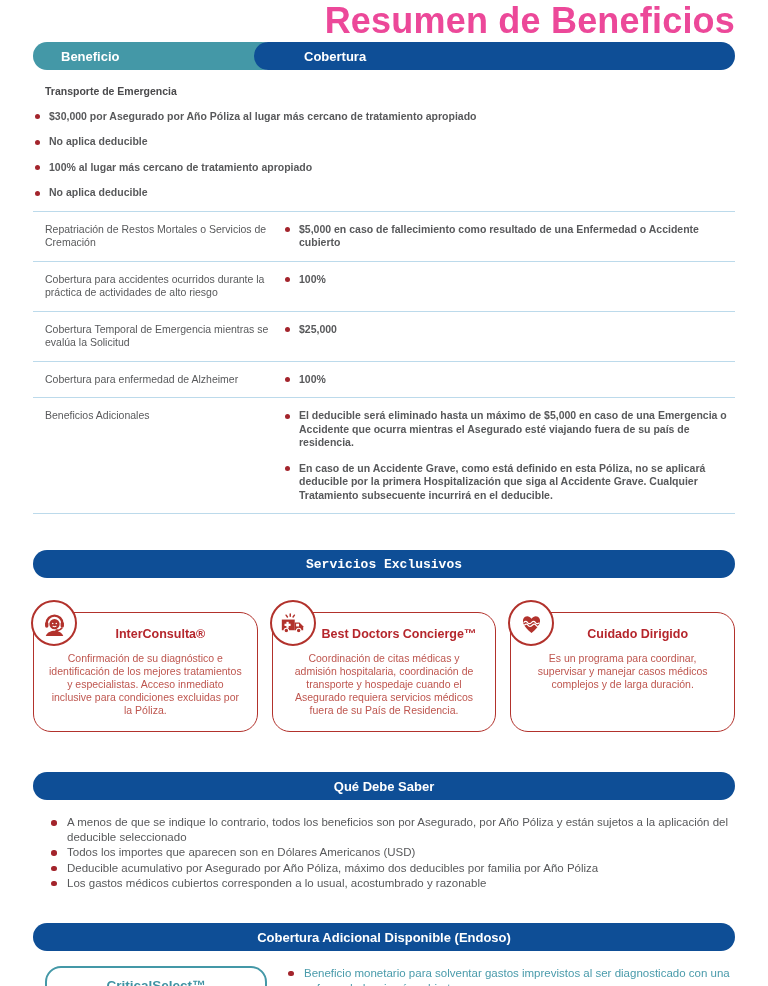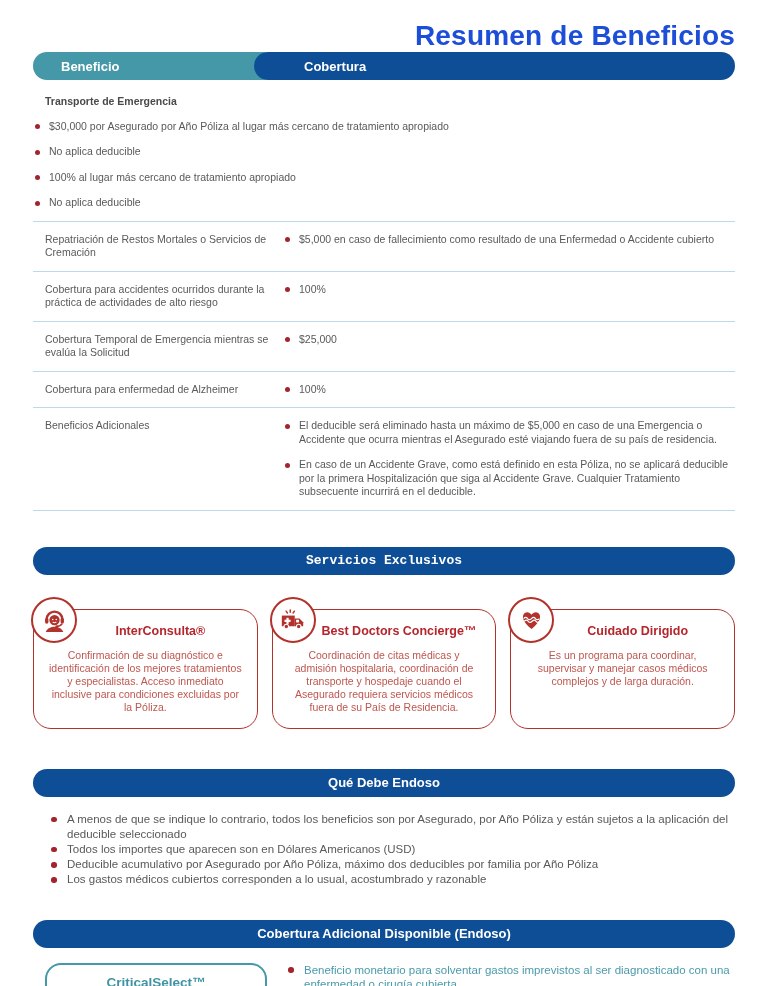--- a/index.html
+++ b/index.html
@@ -6,24 +6,24 @@
   html, body { background: #ffffff; }
   body {
     width: 768px; min-height: 986px;
     font-family: "Liberation Sans", sans-serif;
     color: #58595b;
   }
   .page { width: 768px; padding: 0 33px; position: relative; }
 
   
   .doc-title {
-    padding-top: 20px;
+    padding-top: 0;
     text-align: right;
-    color: #1d4ed8;
-    font-size: 28px;
+    color: #ec4899;
+    font-size: 36px;
     font-weight: bold;
     letter-spacing: 0.2px;
   }
 
   
   .table-header { display: flex; height: 28px; }
   .th-benefit {
     width: 243px; background: #4498a7; border-radius: 14px;
     color: #fff; font-weight: bold; font-size: 13px;
     display: flex; align-items: center; padding-left: 28px;
@@ -39,21 +39,21 @@
   .benefits-table { font-size: 10.5px; line-height: 13.5px; }
   .section-title { font-weight: bold; color: #4a4a4c; padding: 15px 0 0 12px; }
   .trow {
     display: flex; align-items: flex-start;
     padding: 11px 0 11px 0;
     border-bottom: 1px solid #bcdaeb;
   }
   .tlabel { width: 250px; padding-left: 12px; padding-right: 10px; flex-shrink: 0; }
   .label-gap { height: 27px; }
   .tbullets { list-style: none; flex: 1; }
-  .tbullets li { position: relative; padding-left: 16px; margin: 0 0 0 0; }
+  .tbullets li { position: relative; padding-left: 16px; margin: 0 0 0 0; font-weight: bold; }
   .tbullets li + li { margin-top: 12px; }
   .tbullets li::before {
     content: ""; position: absolute; left: 2px; top: 4.5px;
     width: 5px; height: 5px; border-radius: 50%; background: #a3242c;
   }
 
   
   .banner {
     height: 28px; border-radius: 14px; background: #0e4e96;
     color: #ffffff; font-weight: bold; font-size: 13px;
@@ -221,21 +221,21 @@
           <path d="M5 11.2 q2-2 3.5 0 t3.5 0 t3.5 0 t3.5 0" fill="none" stroke="#ffffff" stroke-width="1.1"></path>
           <path d="M5.6 13.6 q2-2 3.5 0 t3.5 0 t3.5 0 t2.8 0" fill="none" stroke="#ffffff" stroke-width="1.1"></path>
         </svg>
       </div>
       <div class="scard-title">Cuidado Dirigido</div>
       <div class="scard-body">Es un programa para coordinar, supervisar y manejar casos médicos complejos y de larga duración.</div>
     </div>
 
   </div>
 
-  <div class="banner banner-know">Qué Debe Endoso</div>
+  <div class="banner banner-know">Qué Debe Saber</div>
 
   <ul class="notes">
     <li>A menos de que se indique lo contrario, todos los beneficios son por Asegurado, por Año Póliza y están sujetos a la aplicación del deducible seleccionado</li>
     <li>Todos los importes que aparecen son en Dólares Americanos (USD)</li>
     <li>Deducible acumulativo por Asegurado por Año Póliza, máximo dos deducibles por familia por Año Póliza</li>
     <li>Los gastos médicos cubiertos corresponden a lo usual, acostumbrado y razonable</li>
   </ul>
 
   <div class="banner banner-endoso">Cobertura Adicional Disponible (Endoso)</div>
 

